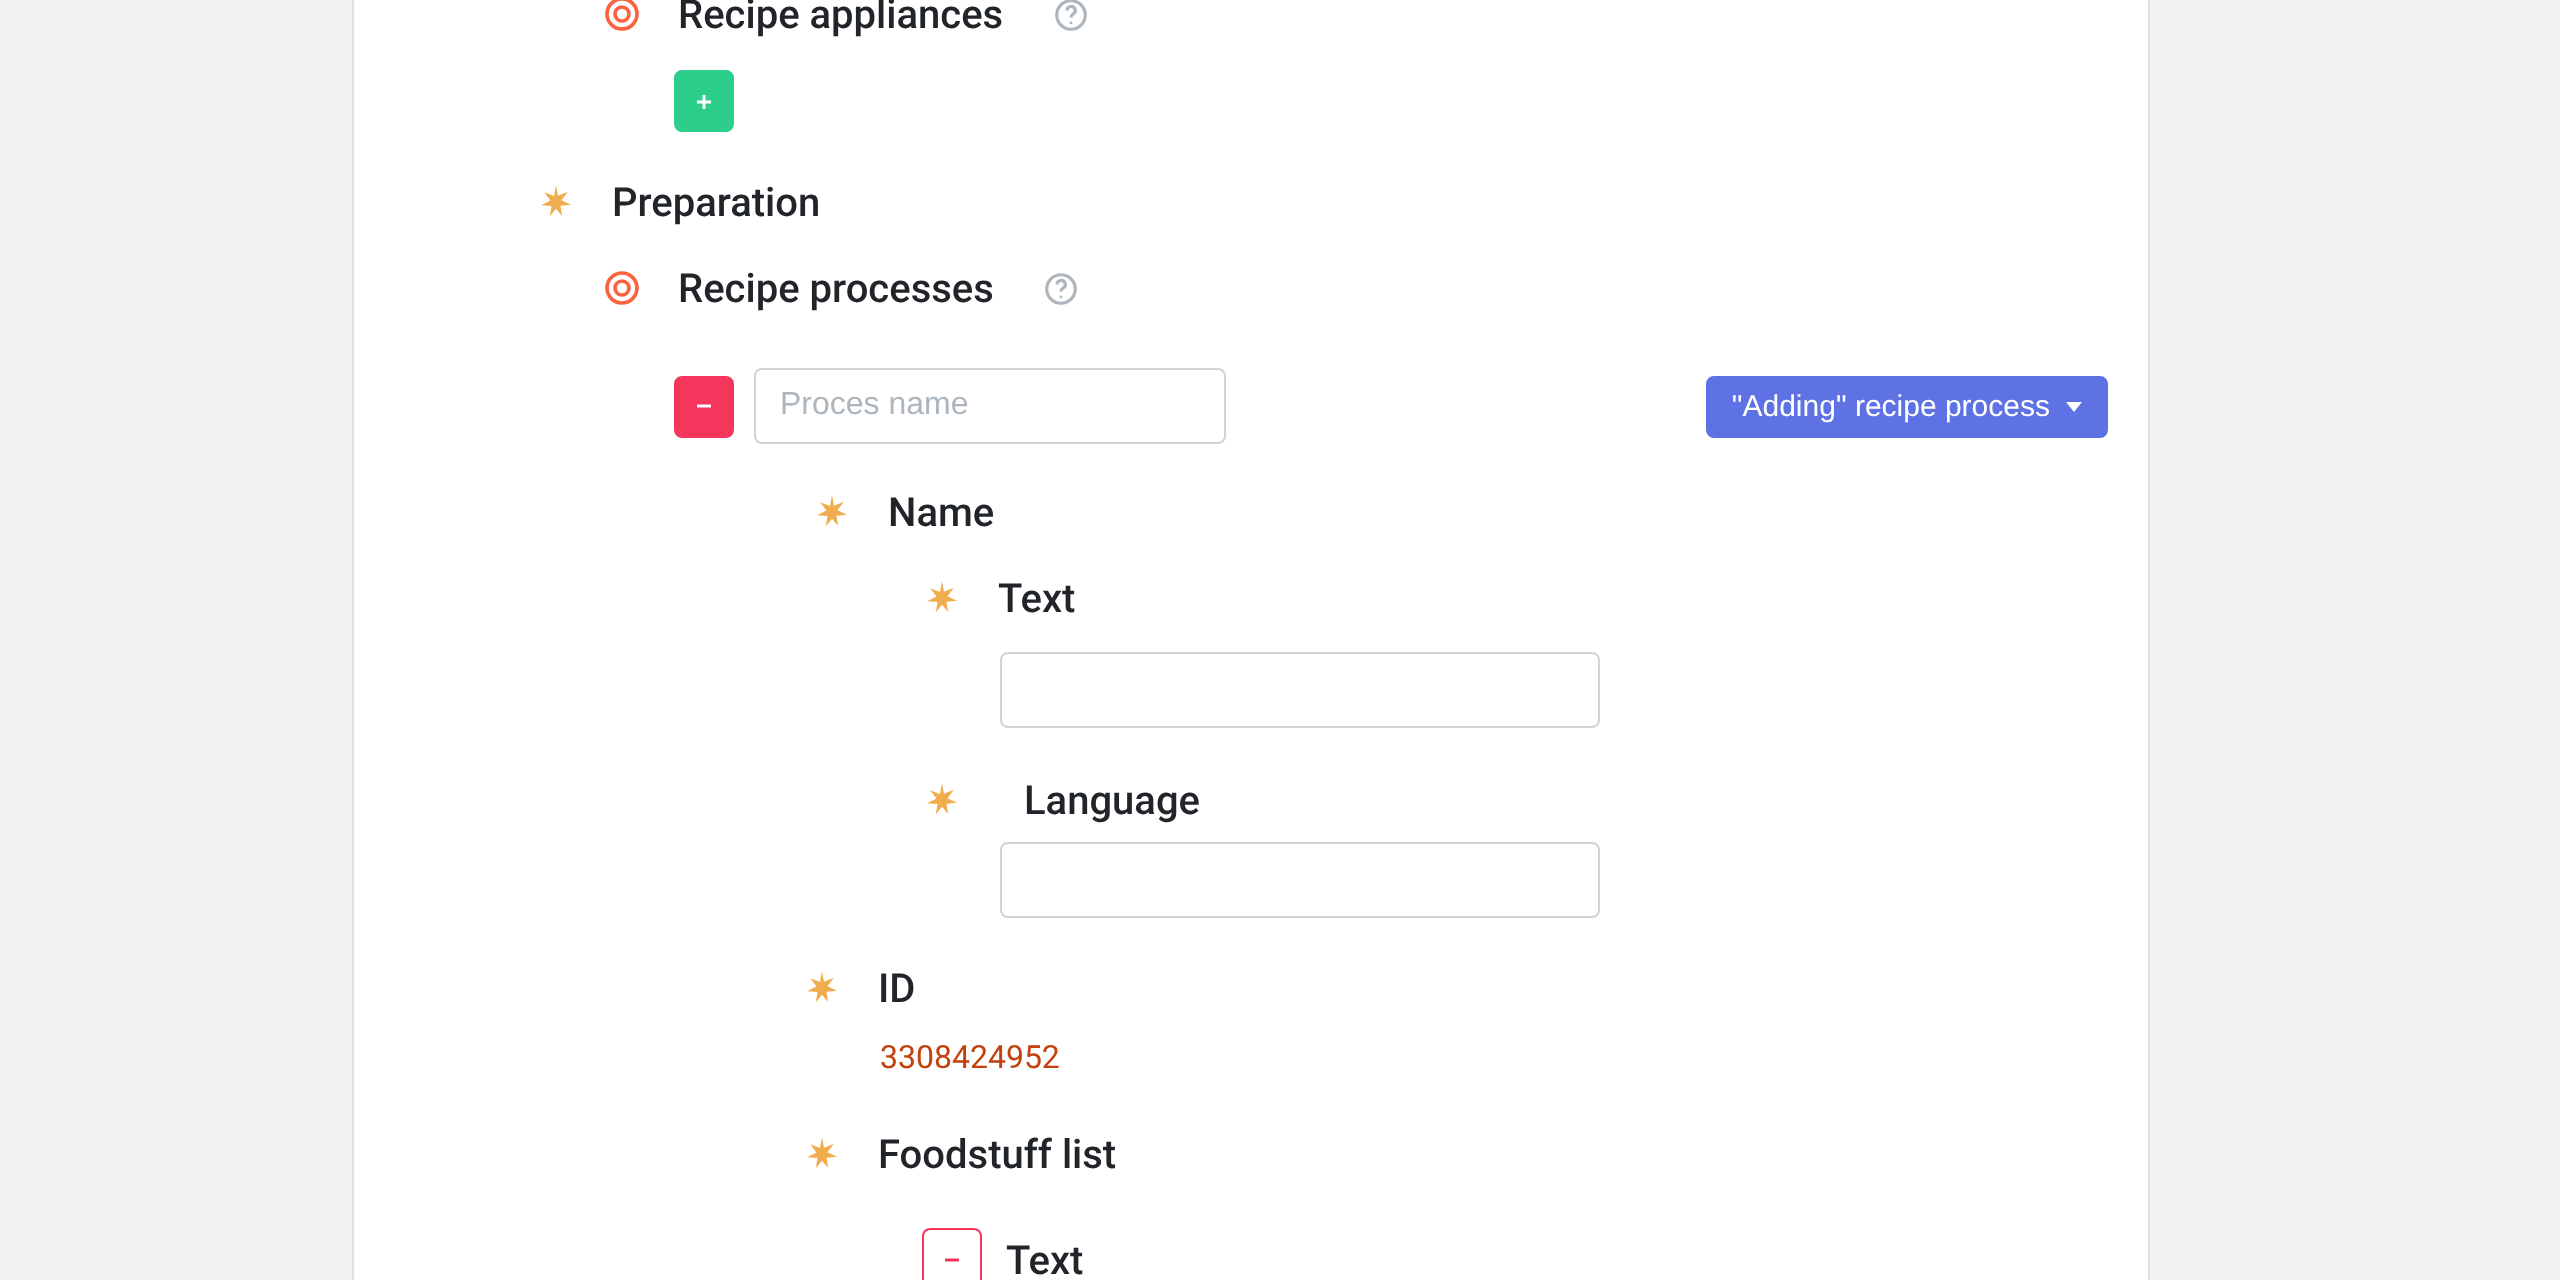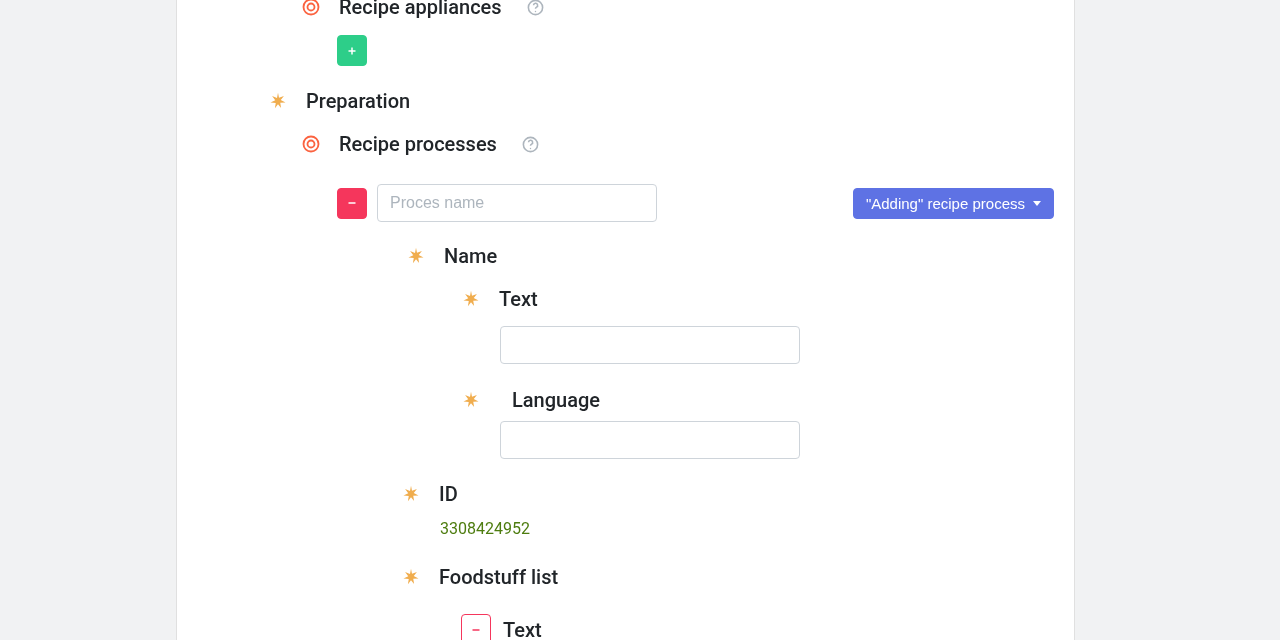--- a/index.html
+++ b/index.html
@@ -104,25 +104,25 @@
   input.form-control {
     height: 38px;
     width: 300px;
     border: 1px solid #ced4da;
     border-radius: 4px;
     padding: 6px 12px;
     font-size: 16px;
     color: #495057;
     background: #fff;
   }
-  input.form-control.short { width: 280px; height: 38px; }
+  input.form-control.short { width: 236px; height: 38px; }
   input.form-control::placeholder { color: #adb5bd; }
 
   
-  .value-text { font-size: 16px; color: #4d7c0f; }
+  .value-text { font-size: 16px; color: #c2410c; }
 
 </style>
 </head>
 <body>
 
 <div class="card">
 
   <div class="heading-row" style="left:124px; top:4px;">
     <span class="icon-target">
       <svg viewBox="0 0 24 24" fill="none" stroke="currentColor" stroke-width="2.2">

